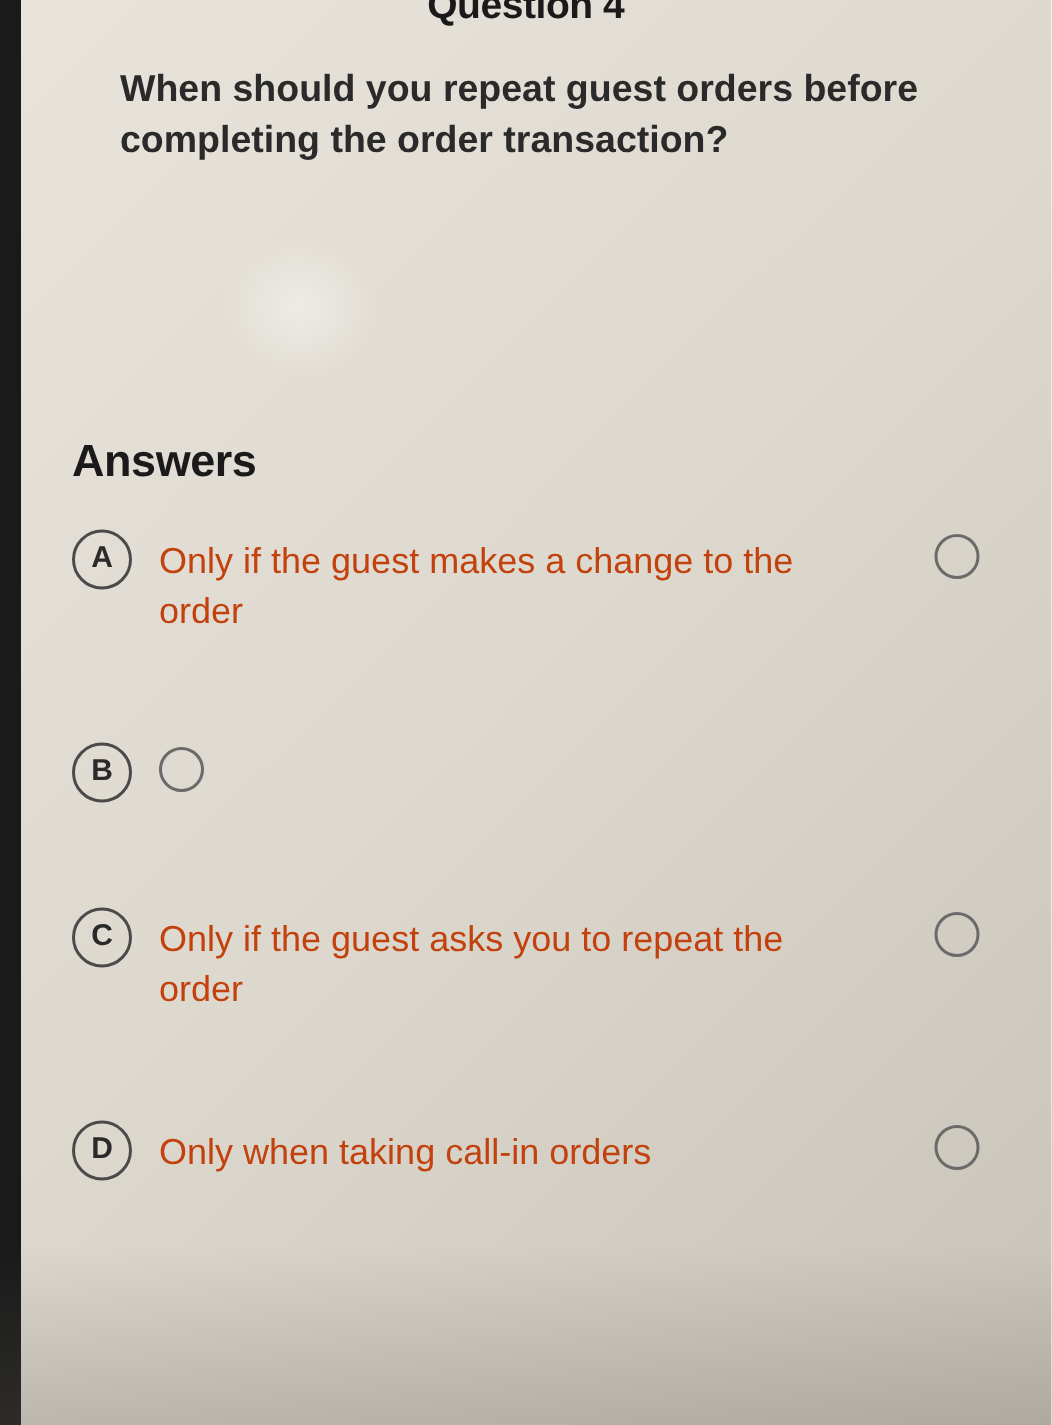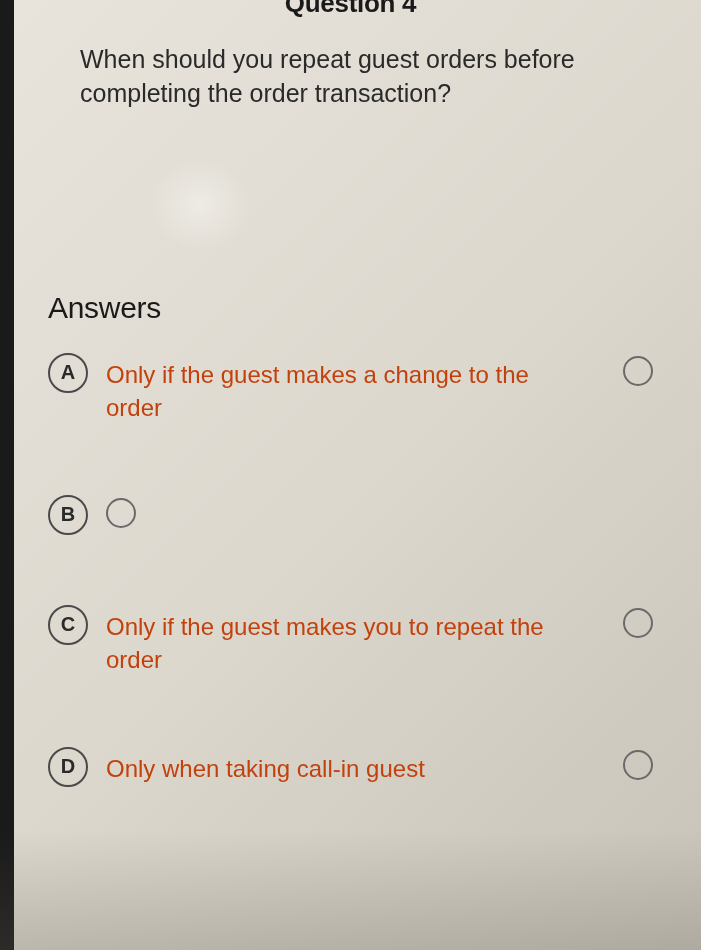--- a/index.html
+++ b/index.html
@@ -28,25 +28,25 @@
       margin-bottom: 24px;
       letter-spacing: -0.3px;
     }
     .question-text {
       font-size: 25px;
       color: #2a2a2a;
       line-height: 1.35;
       margin-left: 32px;
       margin-right: 40px;
       margin-bottom: 180px;
-      font-weight: 400;
+      font-weight: 700;
     }
     .answers-heading {
       font-size: 30px;
-      font-weight: 400;
+      font-weight: 700;
       color: #1a1a1a;
       margin-bottom: 28px;
       margin-left: 0;
       letter-spacing: -0.3px;
     }
     .answer-row {
       display: flex;
       align-items: flex-start;
       margin-bottom: 70px;
       position: relative;
@@ -131,24 +131,24 @@
     <div class="radio-circle"></div>
   </div>
 
   <div class="answer-row">
     <div class="answer-letter">B</div>
     <div class="radio-circle"></div>
   </div>
 
   <div class="answer-row">
     <div class="answer-letter">C</div>
-    <div class="answer-text">Only if the guest makes you to repeat the order</div>
+    <div class="answer-text">Only if the guest asks you to repeat the order</div>
     <div class="radio-circle"></div>
   </div>
 
   <div class="answer-row">
     <div class="answer-letter">D</div>
-    <div class="answer-text">Only when taking call-in guest</div>
+    <div class="answer-text">Only when taking call-in orders</div>
     <div class="radio-circle"></div>
   </div>
 </div>
 
 <div class="bottom-shadow"></div>
 
 </body></html>

